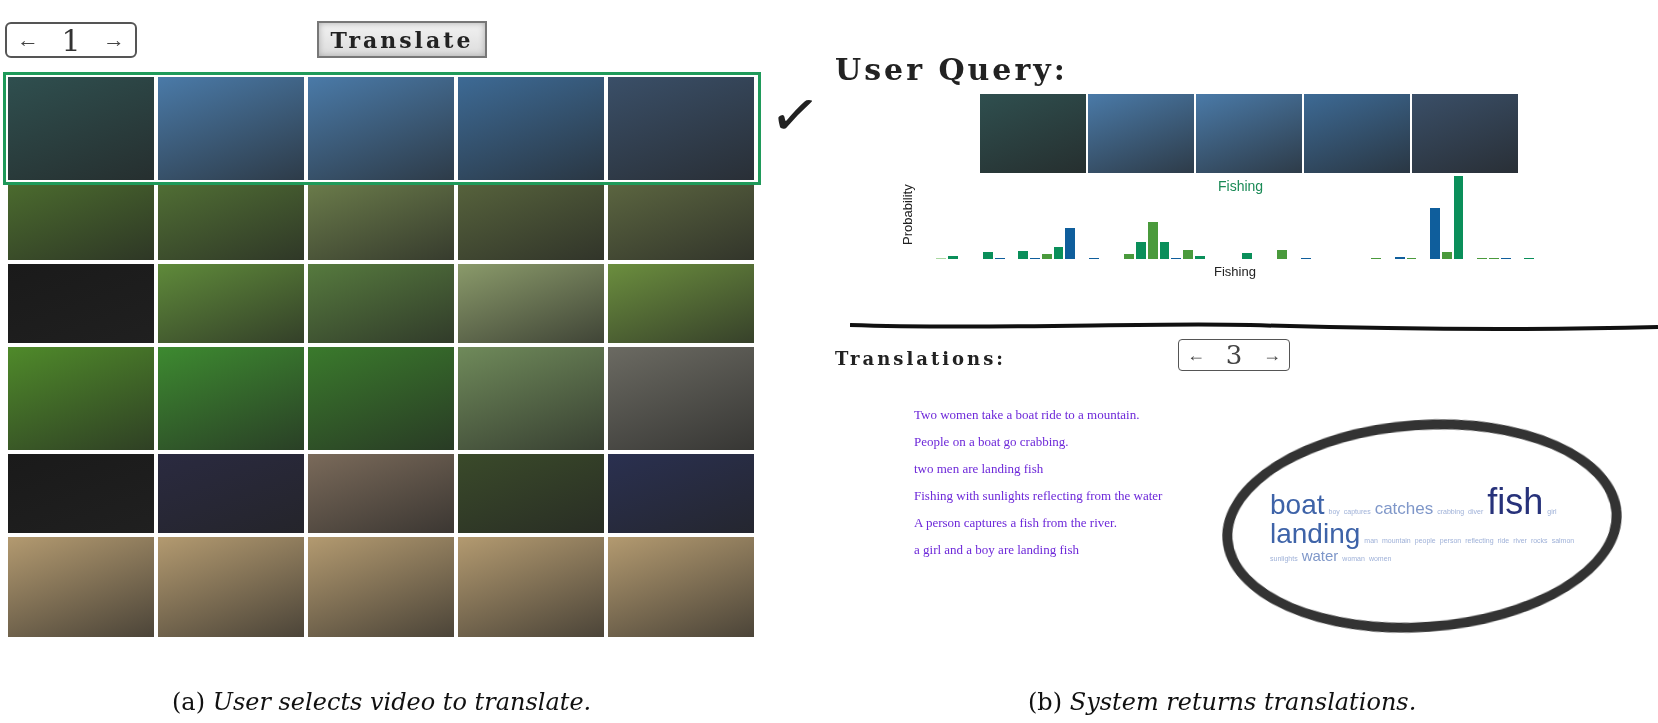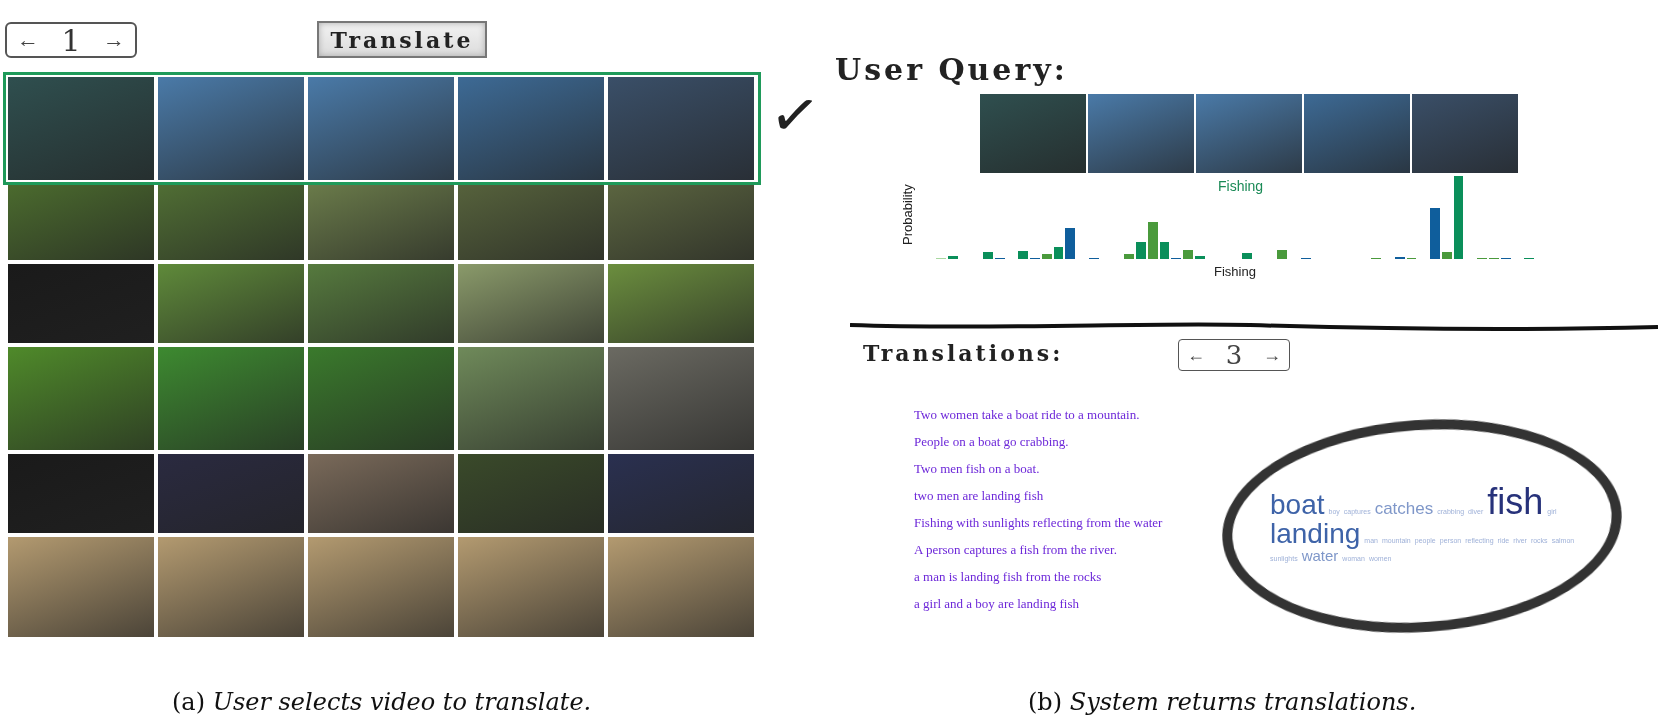--- a/index.html
+++ b/index.html
@@ -27,21 +27,21 @@
 
   .chart { position: absolute; left: 900px; top: 170px; width: 640px; height: 110px; }
   .chart .ylabel { position: absolute; left: 0; top: 75px; transform: rotate(-90deg); transform-origin: left top; font-size: 13px; color: #222; }
   .chart .xlabel { position: absolute; left: 314px; top: 94px; font-size: 13px; color: #222; }
   .chart .concept-label { position: absolute; left: 318px; top: 8px; font-size: 14px; color: #1a8a56; }
   .chart .bars { position: absolute; left: 36px; top: 6px; height: 83px; width: 600px; display: flex; align-items: flex-end; }
   .chart .bar { width: 10px; margin-right: 2px; }
 
   .divider { position: absolute; left: 850px; top: 322px; width: 808px; height: 10px; }
 
-  .trans-title { left: 835px; top: 340px; font-size: 22px; margin-left: 28px; }
+  .trans-title { left: 835px; top: 348px; font-size: 18px; }
   .pager-b { position: absolute; left: 1178px; top: 339px; width: 112px; height: 32px; border: 1.5px solid #555; border-radius: 4px; display: flex; align-items: center; justify-content: space-between; padding: 0 8px; color: #444; }
   .pager-b .arrow { font-size: 18px; cursor: pointer; }
   .pager-b .num { font-family: "DejaVu Serif", serif; font-size: 26px; color: #444; }
 
   .translations { position: absolute; left: 914px; top: 401px; list-style: none; }
   .translations li { font-family: "Liberation Serif", serif; font-size: 13px; color: #6d28d9; height: 27px; line-height: 27px; }
 
   .cloud-ring { position: absolute; left: 1222px; top: 420px; width: 400px; height: 212px; border-radius: 50%; border: 10px solid #333; transform: rotate(-4deg); filter: blur(0.6px); }
   .cloud { position: absolute; left: 1270px; top: 484px; width: 335px; line-height: 1; }
   .cloud span { display: inline-block; margin-right: 4px; vertical-align: baseline; color: #6b86c0; cursor: pointer; }
@@ -182,25 +182,23 @@
 <div class="section-title sketch-font trans-title">Translations:</div>
 <div class="pager-b">
   <span class="arrow">←</span>
   <span class="num">3</span>
   <span class="arrow">→</span>
 </div>
 
 <ul class="translations">
   <li>Two women take a boat ride to a mountain.</li>
   <li>People on a boat go crabbing.</li>
-  <li>Two men fish on a boat.</li>
   <li>two men are landing fish</li>
   <li>Fishing with sunlights reflecting from the water</li>
   <li>A person captures a fish from the river.</li>
-  <li>a man is landing fish from the rocks</li>
   <li>a girl and a boy are landing fish</li>
 </ul>
 
 <div class="cloud-ring"></div>
 <div class="cloud" id="word-cloud"><span style="font-size: 28px; color: rgb(62, 99, 168);">boat</span><span style="font-size: 7px; color: rgb(159, 177, 216);">boy</span><span style="font-size: 7px; color: rgb(159, 177, 216);">captures</span><span style="font-size: 17px; color: rgb(127, 151, 201);">catches</span><span style="font-size: 7px; color: rgb(159, 177, 216);">crabbing</span><span style="font-size: 7px; color: rgb(159, 177, 216);">diver</span><span style="font-size: 36px; color: rgb(39, 50, 122);">fish</span><span style="font-size: 7px; color: rgb(159, 177, 216);">girl</span><span style="font-size: 28px; color: rgb(62, 99, 168);">landing</span><span style="font-size: 7px; color: rgb(159, 177, 216);">man</span><span style="font-size: 7px; color: rgb(159, 177, 216);">mountain</span><span style="font-size: 7px; color: rgb(159, 177, 216);">people</span><span style="font-size: 7px; color: rgb(159, 177, 216);">person</span><span style="font-size: 7px; color: rgb(159, 177, 216);">reflecting</span><span style="font-size: 7px; color: rgb(159, 177, 216);">ride</span><span style="font-size: 7px; color: rgb(159, 177, 216);">river</span><span style="font-size: 7px; color: rgb(159, 177, 216);">rocks</span><span style="font-size: 7px; color: rgb(159, 177, 216);">salmon</span><span style="font-size: 7px; color: rgb(159, 177, 216);">sunlights</span><span style="font-size: 15px; color: rgb(127, 151, 201);">water</span><span style="font-size: 7px; color: rgb(159, 177, 216);">woman</span><span style="font-size: 7px; color: rgb(159, 177, 216);">women</span></div>
 
 <div class="caption" style="left:172px;">
   <span>(a)</span>
   <i>User selects video to translate.</i>
 </div>

